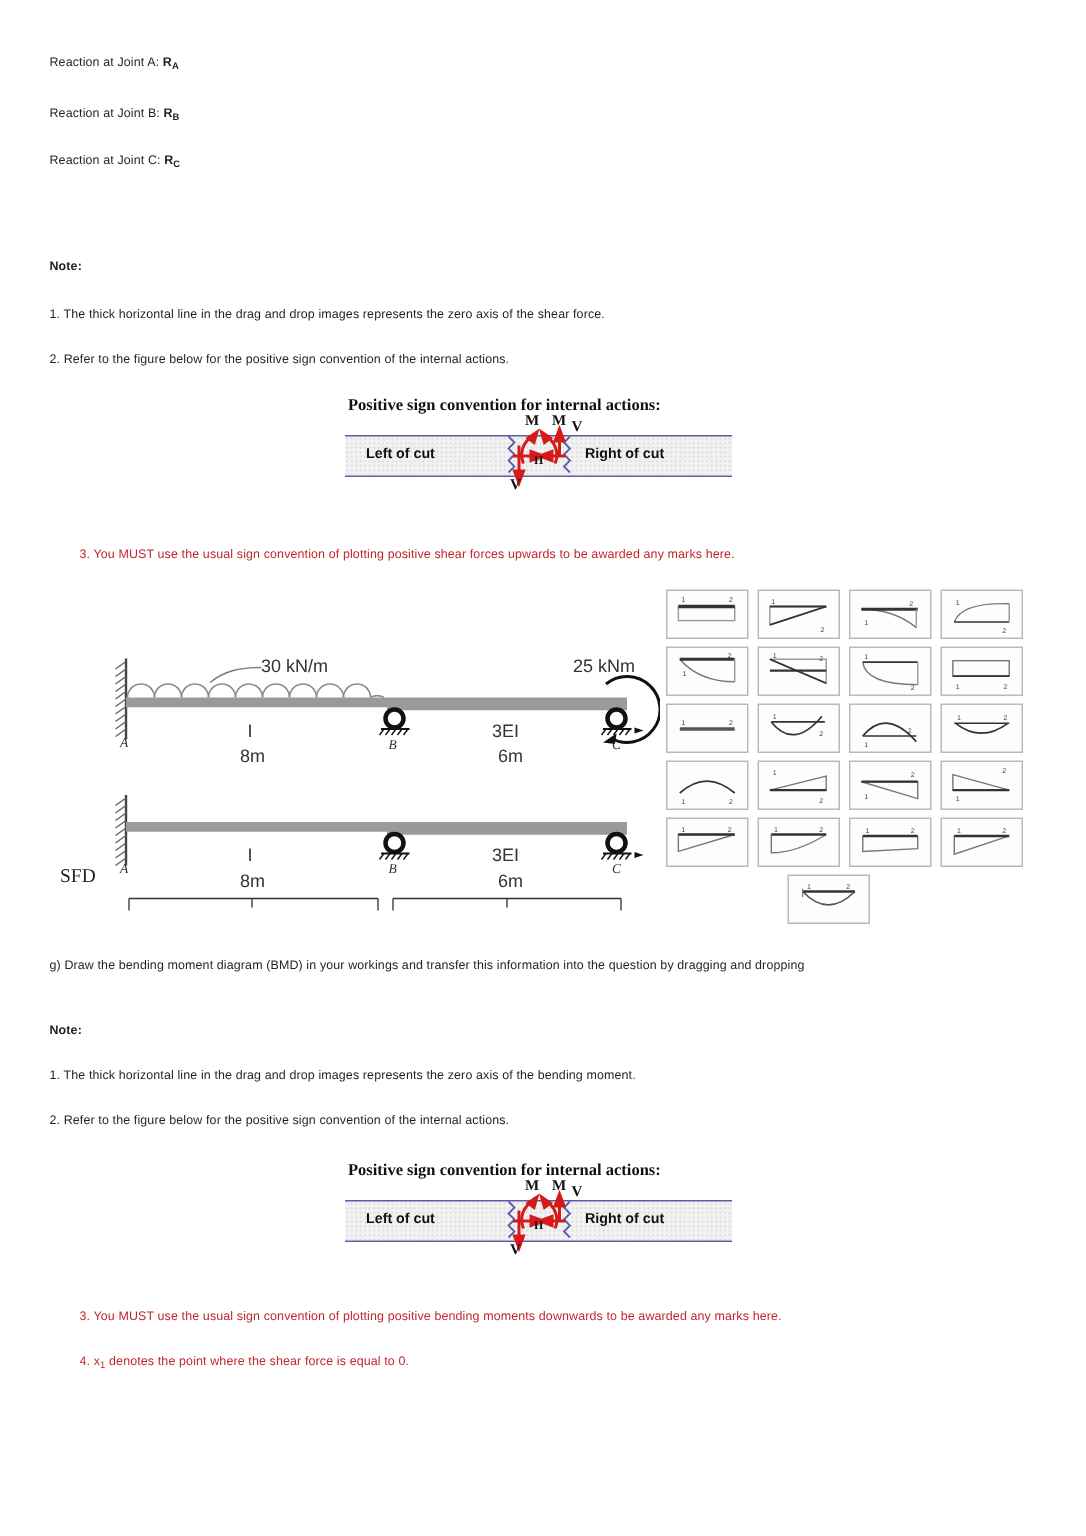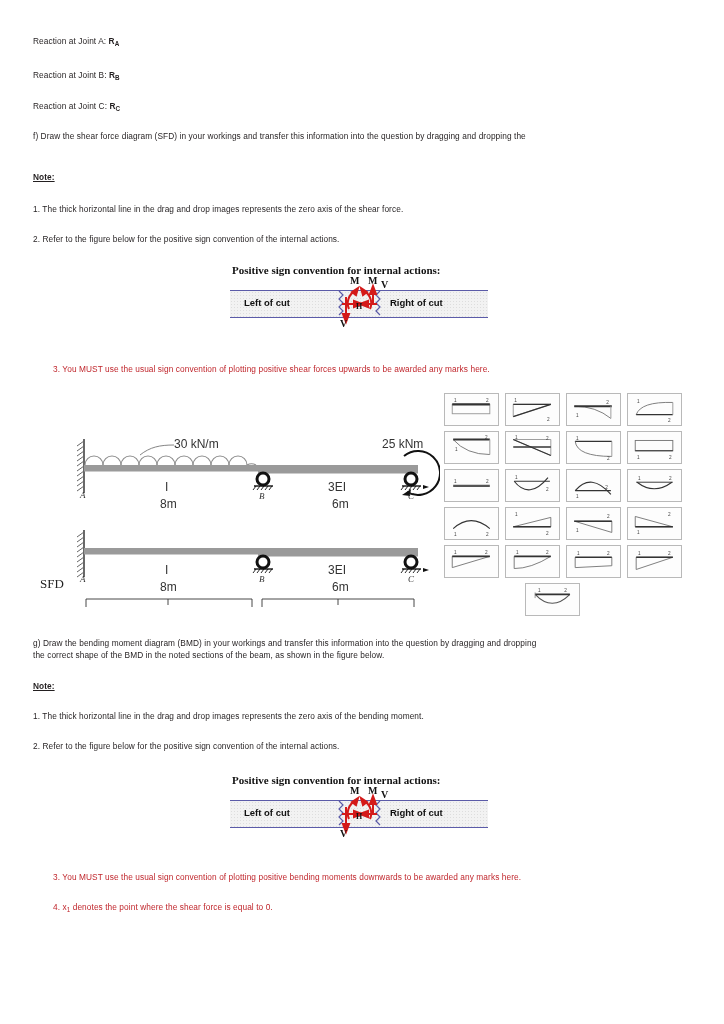--- a/index.html
+++ b/index.html
@@ -17,21 +17,21 @@
   .txt{
     position:absolute;
     font-size:8.3px;
     line-height:11.5px;
     color:#231f20;
     letter-spacing:0.01em;
   }
   .txt b{font-weight:bold;}
   .red{color:#c0272d;font-weight:normal;margin-left:20px;}
   sub{font-size:6.3px;vertical-align:baseline;position:relative;top:2px;}
-  .bold{font-weight:bold;text-decoration:underline;}
+  .bold{font-weight:bold;}
 
   
   .signfig{
     position:absolute;
     width:280px;height:70px;
   }
   .signfig .title{
     position:absolute;left:10px;top:0;
     font-family:"Liberation Serif", serif;
     font-weight:bold;font-size:11px;color:#111;
@@ -105,21 +105,21 @@
     <span>Reaction at Joint A: </span><b><span>R</span><sub>A</sub></b>
   </div>
   <div class="txt" style="left:33px;top:70px;">
     <span>Reaction at Joint B: </span><b><span>R</span><sub>B</sub></b>
   </div>
   <div class="txt" style="left:33px;top:101px;">
     <span>Reaction at Joint C: </span><b><span>R</span><sub>C</sub></b>
   </div>
 
   <div class="txt" style="left:33px;top:131px;width:660px;">
-    <span>f) Draw the shear force diagram (SFD) in your workings and transfer this information into the question by dragging and dropping the</span><br>
+    <br>
   </div>
   <div class="txt bold" style="left:33px;top:172px;">Note:</div>
   <div class="txt" style="left:33px;top:204px;">1. The thick horizontal line in the drag and drop images represents the zero axis of the shear force.</div>
   <div class="txt" style="left:33px;top:234px;">2. Refer to the figure below for the positive sign convention of the internal actions.</div>
 
   <div class="signfig" style="left:222px;top:264px;">
     <div class="title">Positive sign convention for internal actions:</div>
     <div class="band"></div>
     <div class="lbl-left">Left of cut</div>
     <div class="lbl-right">Right of cut</div>
@@ -476,21 +476,20 @@
           <line x1="9" y1="11" x2="46" y2="11" stroke="#333" stroke-width="1.8"></line>
           <line x1="9" y1="9" x2="9" y2="15" stroke="#777" stroke-width="0.8"></line>
           <text class="n" x="12" y="9">1</text>
           <text class="n" x="40" y="9">2</text>
         </svg>
     </div>
   </div>
 
   <div class="txt" style="left:33px;top:638px;width:660px;">
     <span>g) Draw the bending moment diagram (BMD) in your workings and transfer this information into the question by dragging and dropping</span><br>
-    <span>the correct shape of the BMD in the noted sections of the beam, as shown in the figure below.</span>
   </div>
   <div class="txt bold" style="left:33px;top:681px;">Note:</div>
   <div class="txt" style="left:33px;top:711px;">1. The thick horizontal line in the drag and drop images represents the zero axis of the bending moment.</div>
   <div class="txt" style="left:33px;top:741px;">2. Refer to the figure below for the positive sign convention of the internal actions.</div>
 
   <div class="signfig" style="left:222px;top:774px;">
     <div class="title">Positive sign convention for internal actions:</div>
     <div class="band"></div>
     <div class="lbl-left">Left of cut</div>
     <div class="lbl-right">Right of cut</div>

